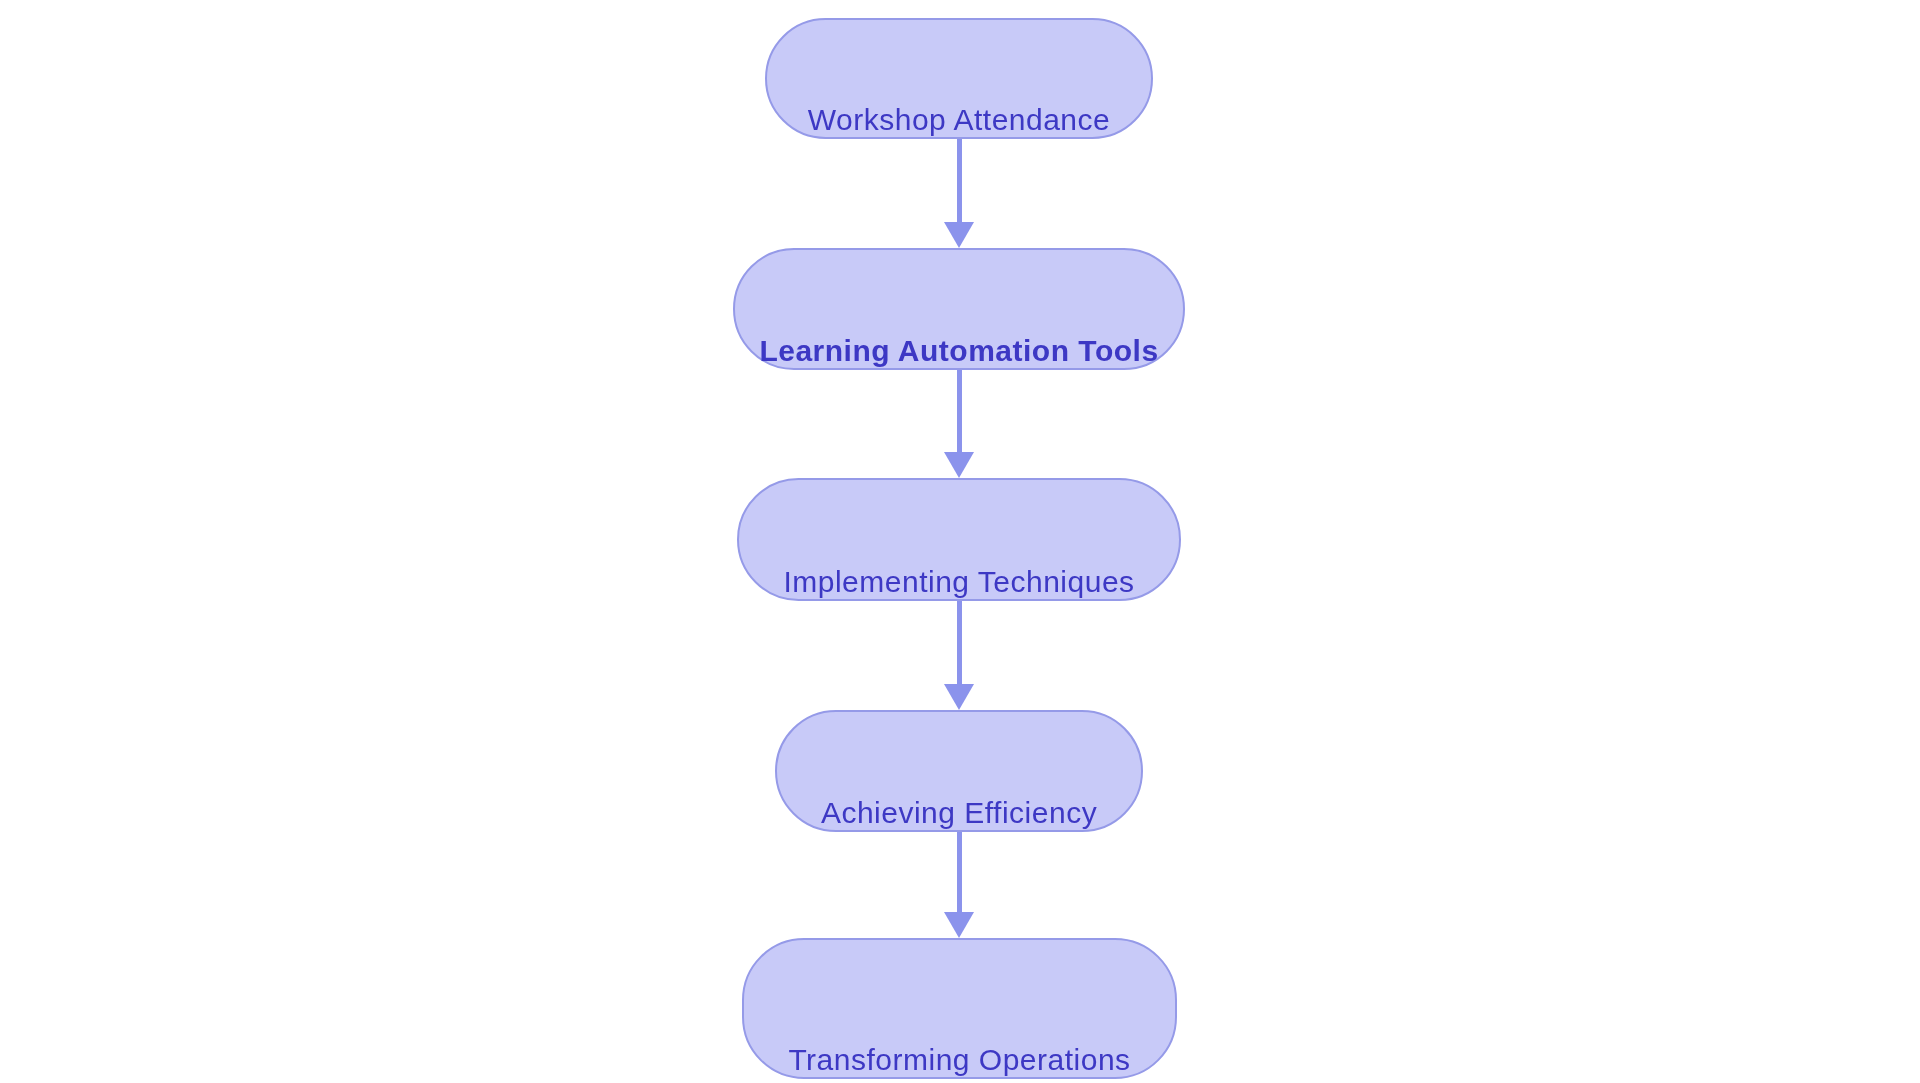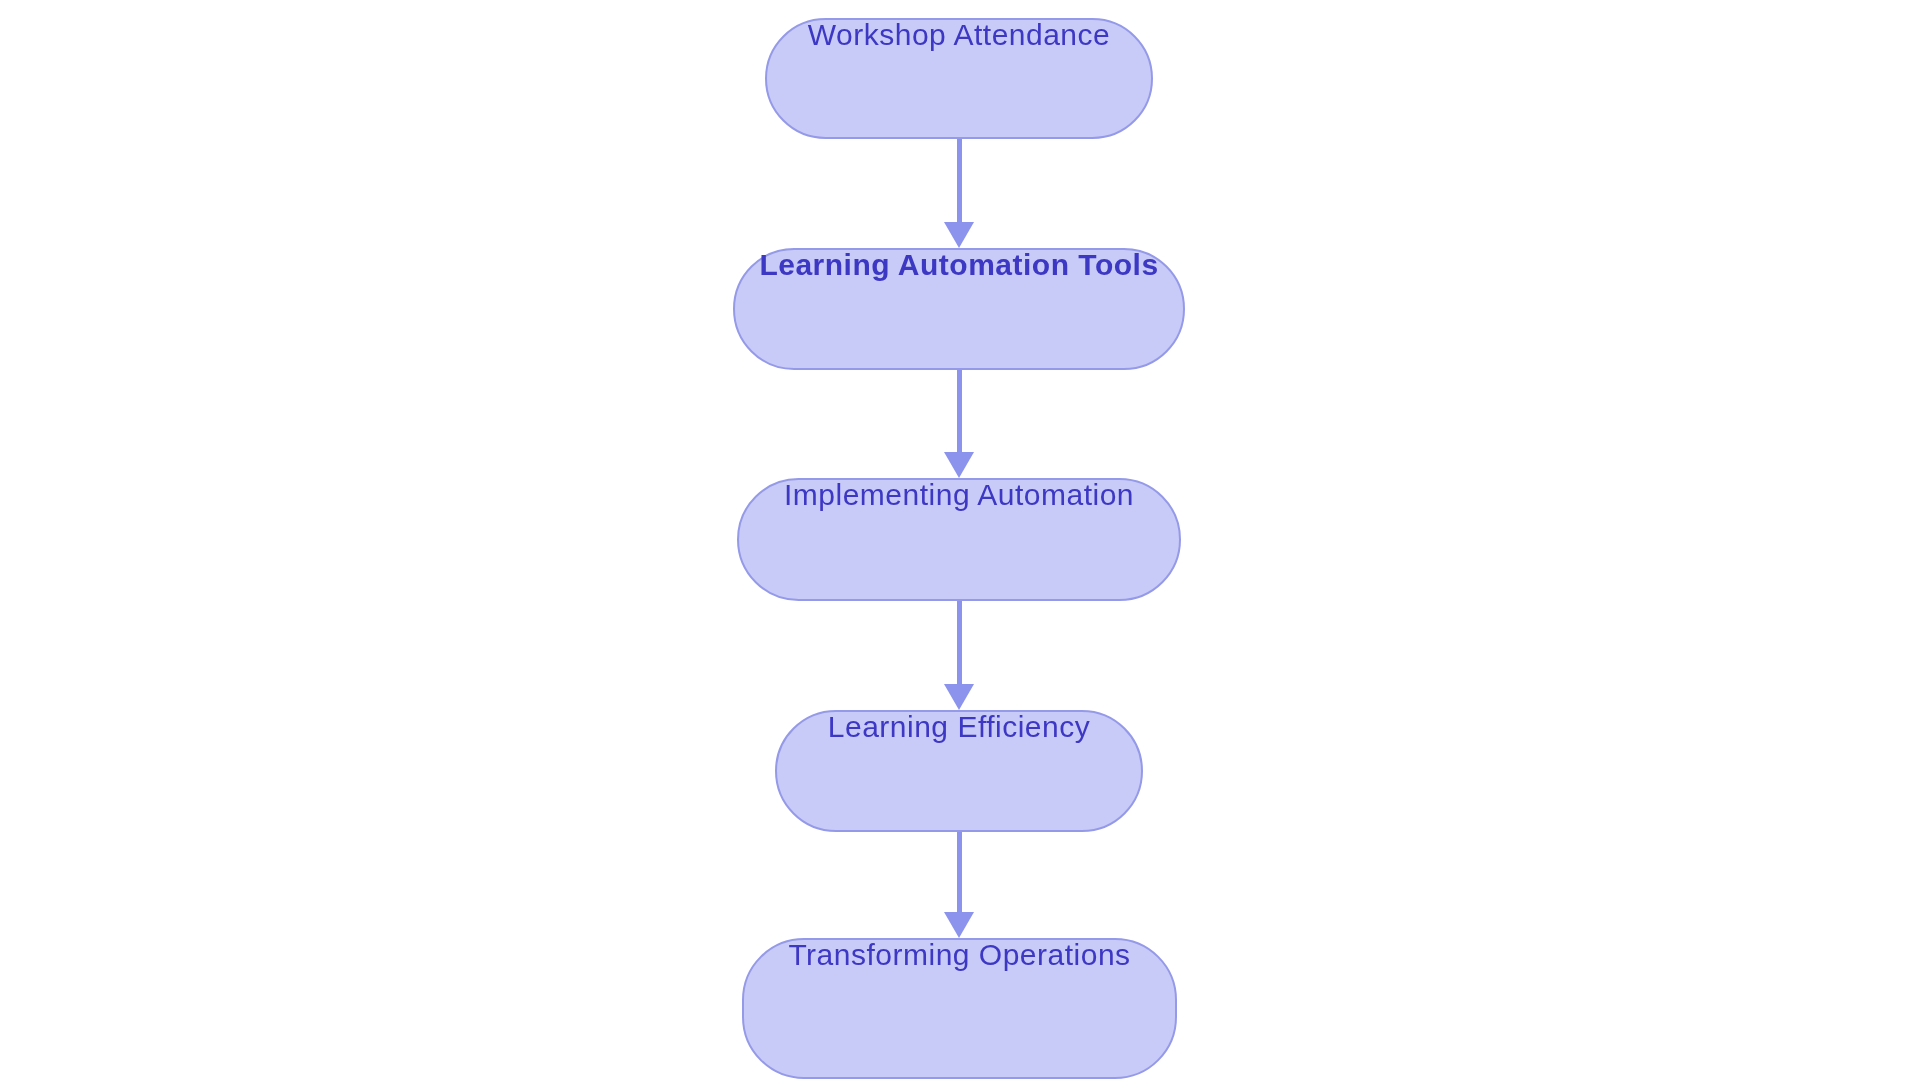--- a/index.html
+++ b/index.html
@@ -12,21 +12,21 @@
     width: 1920px;
     height: 1083px;
     background: var(--bg, #ffffff);
     overflow: hidden;
     font-family: "Liberation Sans", "DejaVu Sans", sans-serif;
   }
   .node {
     position: absolute;
     box-sizing: border-box;
     display: flex;
-    align-items: flex-start;
+    align-items: flex-end;
     justify-content: center;
     background: var(--node-fill, #c8caf8);
     border: 2px solid var(--node-border, #959ae8);
     border-radius: 62px;
   }
   .node-label {
     color: var(--node-text, #3d38c4);
     font-size: 30px;
     letter-spacing: 0.5px;
     white-space: nowrap;
@@ -76,28 +76,28 @@
   <div class="arrow-head head-1"></div>
 
   <div class="node node-2">
     <span class="node-label">Learning Automation Tools</span>
   </div>
 
   <div class="arrow-line line-2"></div>
   <div class="arrow-head head-2"></div>
 
   <div class="node node-3">
-    <span class="node-label">Implementing Automation</span>
+    <span class="node-label">Implementing Techniques</span>
   </div>
 
   <div class="arrow-line line-3"></div>
   <div class="arrow-head head-3"></div>
 
   <div class="node node-4">
-    <span class="node-label">Learning Efficiency</span>
+    <span class="node-label">Achieving Efficiency</span>
   </div>
 
   <div class="arrow-line line-4"></div>
   <div class="arrow-head head-4"></div>
 
   <div class="node node-5">
     <span class="node-label">Transforming Operations</span>
   </div>
 
 </div>

